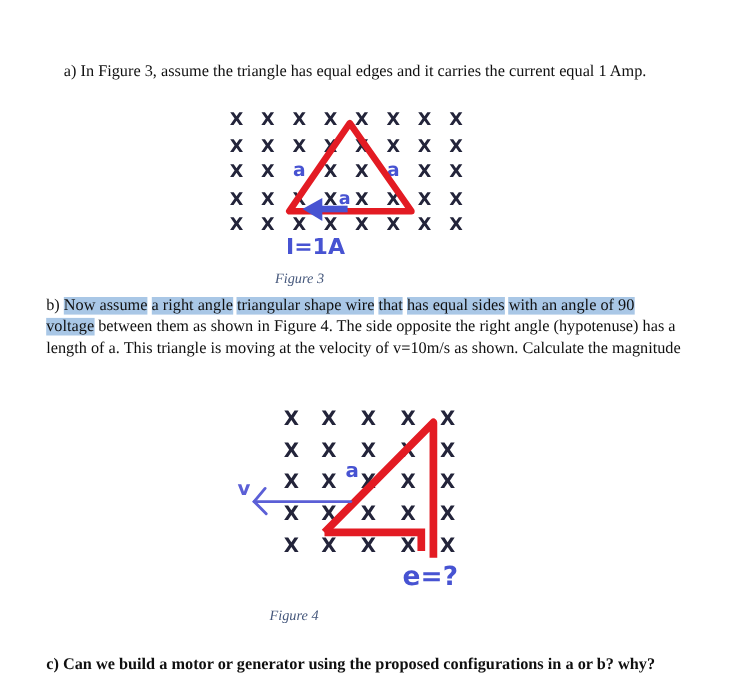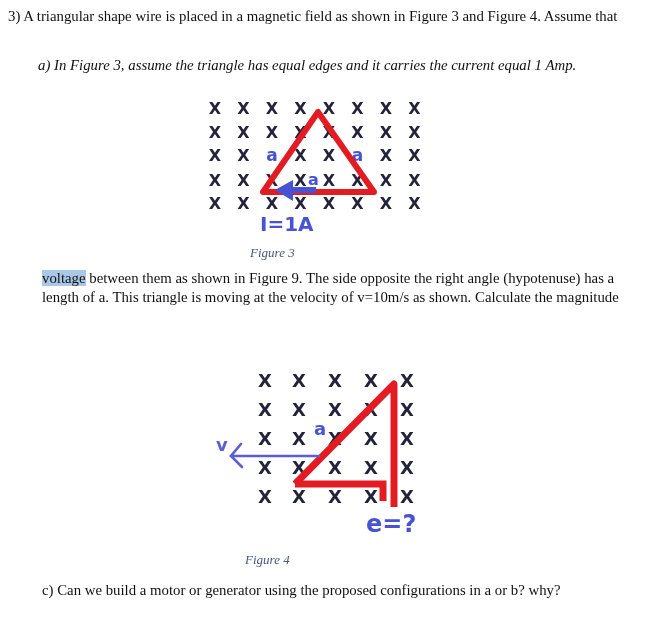--- a/index.html
+++ b/index.html
@@ -28,24 +28,23 @@
     position:absolute;font-style:italic;font-size:13px;
     color:var(--caption,#46587c);text-align:left;width:145px;
   }
 </style>
 </head>
 <body>
 
 <div>
 
   <div class="para" style="left:8px;top:7px;">
-    <span class="line">3) A triangular shape wire is placed in a magnetic field as shown in Figure 3 and Figure 4. Assume that</span>
   </div>
 
-  <div class="para" style="left:38px;top:56px;font-style:italic;">
+  <div class="para" style="left:58px;top:56px;">
     <span class="line">a) In Figure 3, assume the triangle has equal edges and it carries the current equal 1 Amp.</span>
   </div>
 
   <div class="figure" id="fig3" style="left:205px;top:98px;width:225px;height:150px;">
     <div>
         <span class="xmark" style="left: -1px; top: 1px;">X</span>
         <span class="xmark" style="left: 27.5px; top: 1px;">X</span>
         <span class="xmark" style="left: 56px; top: 1px;">X</span>
         <span class="xmark" style="left: 84.5px; top: 1px;">X</span>
         <span class="xmark" style="left: 113px; top: 1px;">X</span>
@@ -91,21 +90,22 @@
         <rect x="86" y="89" width="25" height="6"></rect>
         <polygon points="70,92 88,82 88,103"></polygon>
       </g>
     </svg>
     <span class="flabel" style="left:103px;top:72px;font-size:16px;">a</span>
     <span class="flabel" style="left:55px;top:114px;font-size:20px;">I=1A</span>
   </div>
   <div class="caption" style="left:250px;top:245px;">Figure 3</div>
 
   <div class="para" style="left:42px;top:269px;">
-    <span class="line"><span class="hl">voltage</span><span> between them as shown in Figure 9. The side opposite the right angle (hypotenuse) has a</span></span>
+    <span class="line"><span>b) </span><span class="hl">Now assume</span><span> </span><span class="hl">a right angle</span><span> </span><span class="hl">triangular shape wire</span><span> </span><span class="hl">that</span><span> </span><span class="hl">has equal sides</span><span> </span><span class="hl">with an angle of 90</span></span>
+    <span class="line"><span class="hl">voltage</span><span> between them as shown in Figure 4. The side opposite the right angle (hypotenuse) has a</span></span>
     <span class="line"><span>length of a. This triangle is moving at the velocity of v=10m/s as shown. Calculate the magnitude</span></span>
   </div>
 
   <div class="figure" id="fig4" style="left:215px;top:370px;width:230px;height:190px;">
     <div>
         <span class="xmark" style="left: 39px; top: 1px;">X</span>
         <span class="xmark" style="left: 73px; top: 1px;">X</span>
         <span class="xmark" style="left: 109px; top: 1px;">X</span>
         <span class="xmark" style="left: 145px; top: 1px;">X</span>
         <span class="xmark" style="left: 181px; top: 1px;">X</span>
@@ -137,17 +137,17 @@
         <line x1="16" y1="86" x2="104" y2="86"></line>
         <path d="M26,74 L16,86 L27,97"></path>
       </g>
     </svg>
     <span class="flabel" style="left:99px;top:48px;font-size:18px;">a</span>
     <span class="flabel" style="left:1px;top:64px;font-size:18px;color:var(--blue_light);">v</span>
     <span class="flabel" style="left:151px;top:140px;font-size:24px;">e=?</span>
   </div>
   <div class="caption" style="left:245px;top:552px;">Figure 4</div>
 
-  <div class="para" style="left:42px;top:581px;">
+  <div class="para" style="left:42px;top:595px;font-weight:bold;">
     <span class="line">c) Can we build a motor or generator using the proposed configurations in a or b? why?</span>
   </div>
 
 </div>
 
 </body></html>

